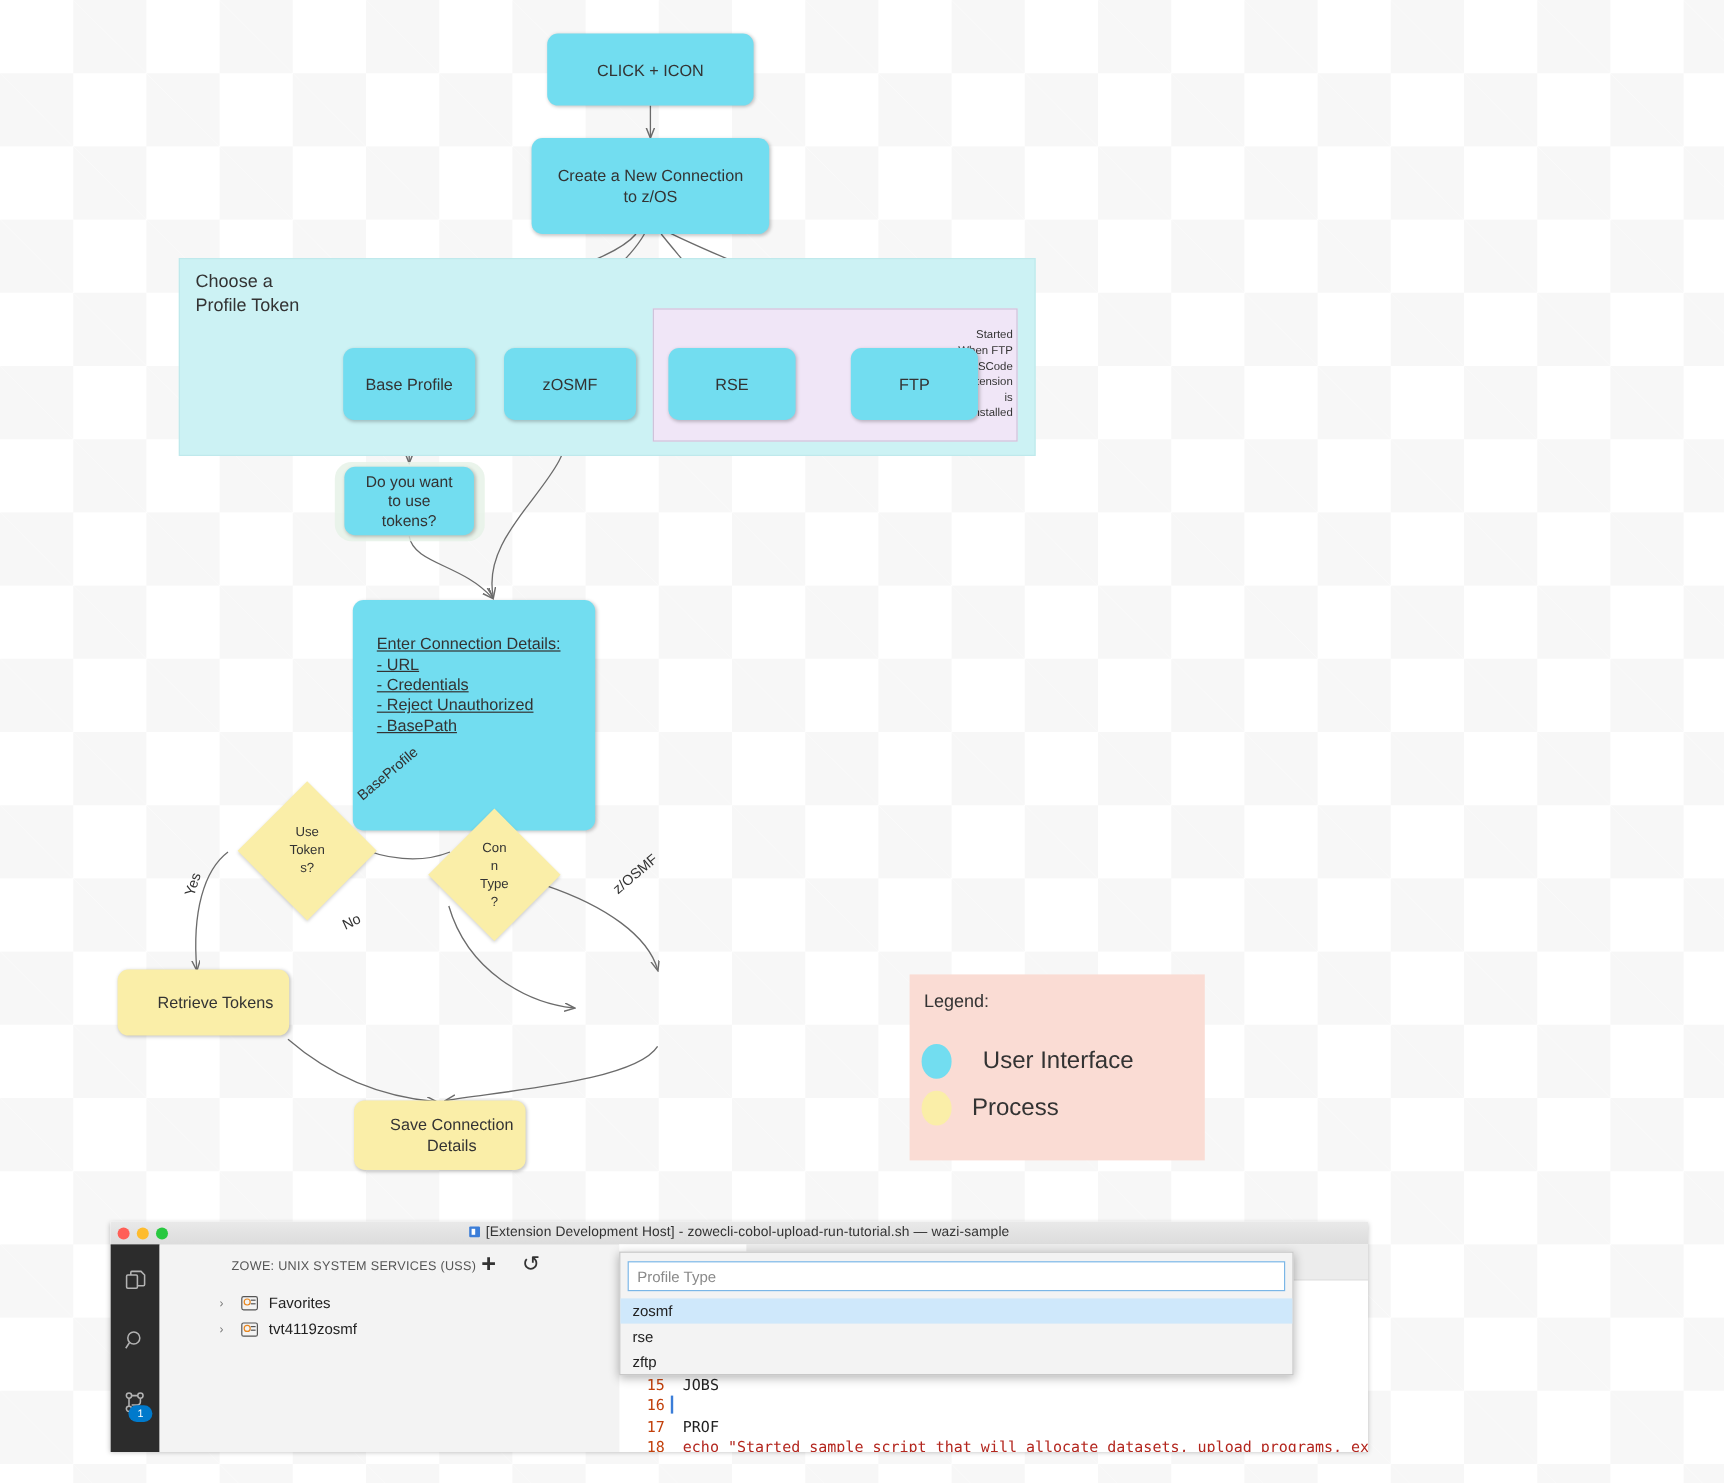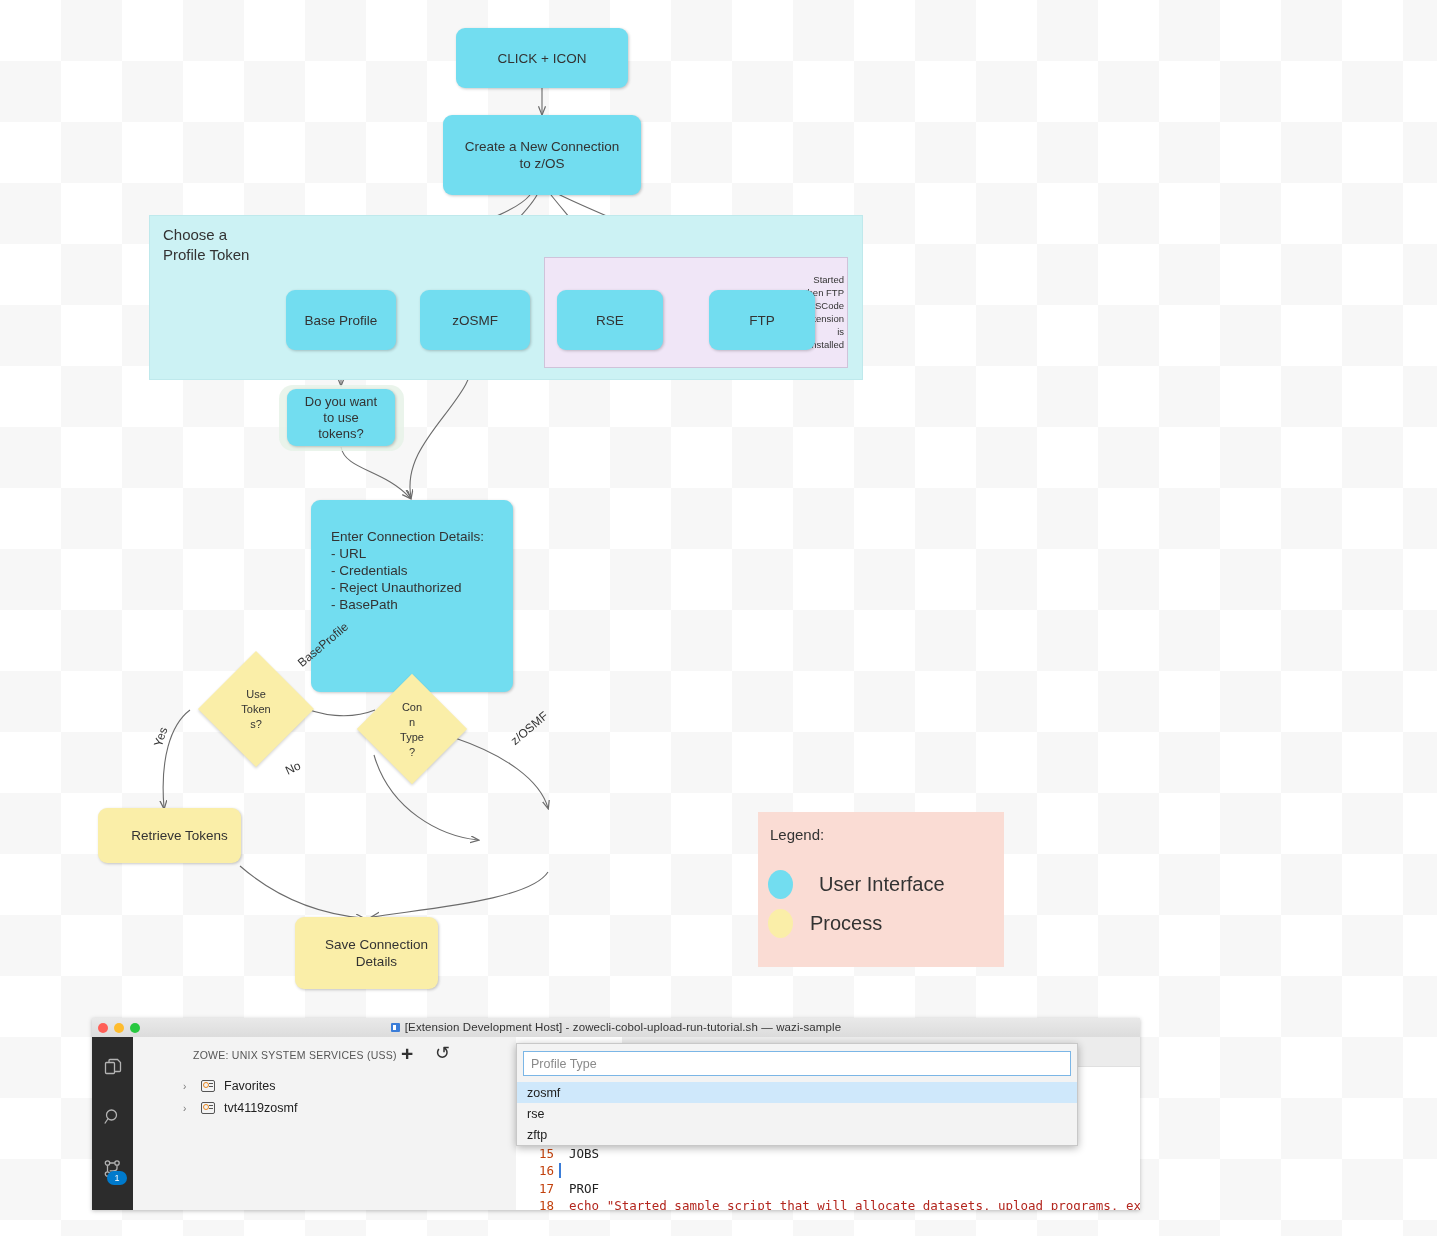--- a/index.html
+++ b/index.html
@@ -153,21 +153,21 @@
   <div class="node ui" style="left:286px;top:290px;width:110px;height:60px;">Base Profile</div>
   <div class="node ui" style="left:420px;top:290px;width:110px;height:60px;">zOSMF</div>
   <div class="node ui" style="left:557px;top:290px;width:106px;height:60px;">RSE</div>
   <div class="node ui" style="left:681px;top:290px;width:106px;height:60px;margin-left:28px;">FTP</div>
 
   <div class="glow" style="left:279px;top:385px;width:125px;height:66px;"></div>
   <div class="node ui" style="left:287px;top:389px;width:108px;height:57px;white-space:pre-line;font-size:13px;line-height:16px;">Do you want
 to use
 tokens?</div>
 
-  <div class="node ui details" style="left:311px;top:500px;width:202px;height:192px;">
+  <div class="node ui details" style="left:294px;top:500px;width:202px;height:192px;text-decoration:underline;">
     <div>
       <span class="dl">Enter Connection Details:</span>
       <span class="dl">- URL</span>
       <span class="dl">- Credentials</span>
       <span class="dl">- Reject Unauthorized</span>
       <span class="dl">- BasePath</span>
     </div>
   </div>
 
   <div class="diamond" style="left:215px;top:668px;width:82px;height:82px;"></div>
@@ -180,21 +180,21 @@
 n
 Type
 ?</div>
 
   <div class="edge-label" style="left:295px;top:659px;transform:rotate(-40deg);transform-origin:left top;">BaseProfile</div>
   <div class="edge-label" style="left:508px;top:737px;transform:rotate(-40deg);transform-origin:left top;">z/OSMF</div>
   <div class="edge-label" style="left:151px;top:744px;transform:rotate(-72deg);transform-origin:left top;">Yes</div>
   <div class="edge-label" style="left:283px;top:765px;transform:rotate(-25deg);transform-origin:left top;">No</div>
 
   <div class="node proc" style="left:98px;top:808px;width:143px;height:55px;">Retrieve Tokens</div>
-  <div class="node proc" style="left:295px;top:917px;width:143px;height:72px;white-space:pre-line;">Save Connection
+  <div class="node proc" style="left:295px;top:917px;width:143px;height:58px;white-space:pre-line;">Save Connection
 Details</div>
 
   <div class="legend" style="left:758px;top:812px;width:246px;height:155px;"></div>
   <div class="legend-title" style="left:770px;top:826px;">Legend:</div>
   <div class="legend-row" style="left:768px;top:870px;">
     <span class="swatch" style="background:#72DDF0;"></span>
     <span class="legend-label">User Interface</span>
   </div>
   <div class="legend-row" style="left:768px;top:909px;gap:17px;">
     <span class="swatch" style="background:#FAEEA8;"></span>

